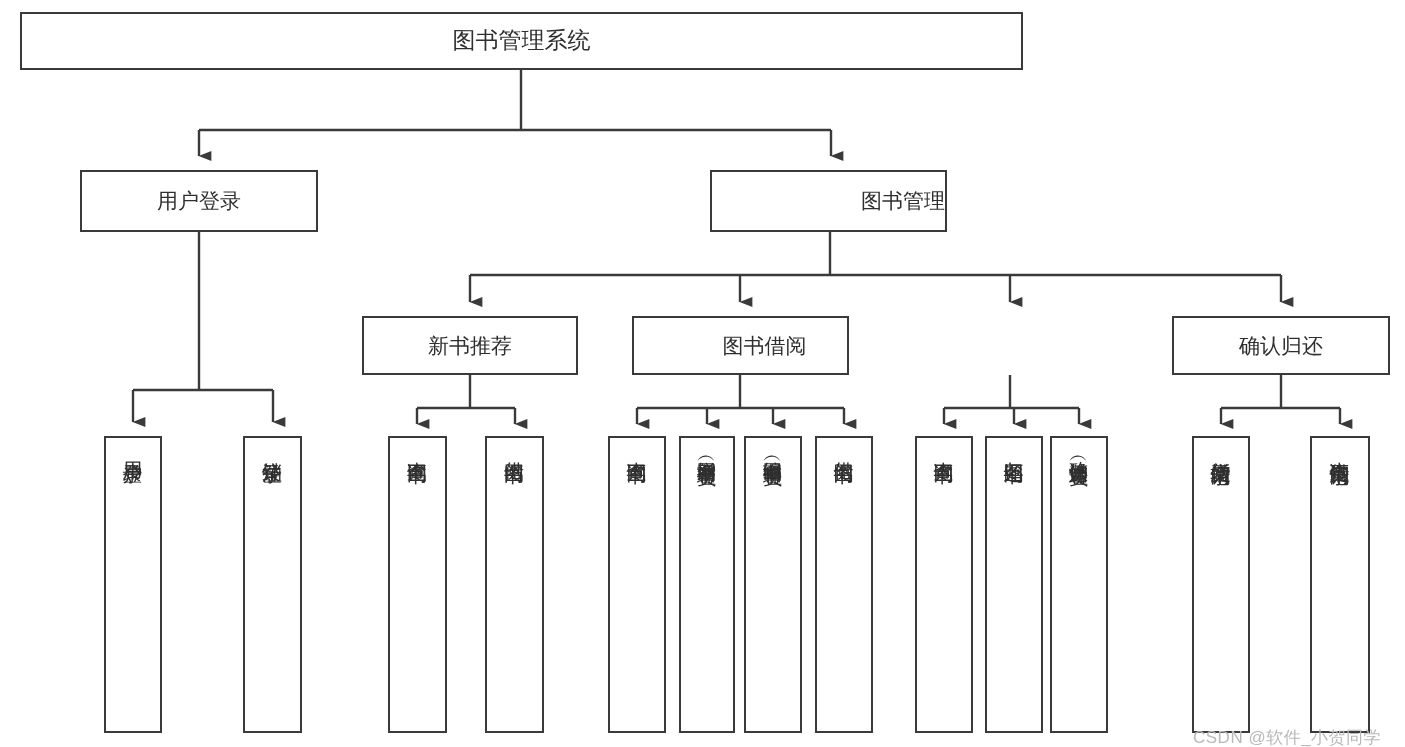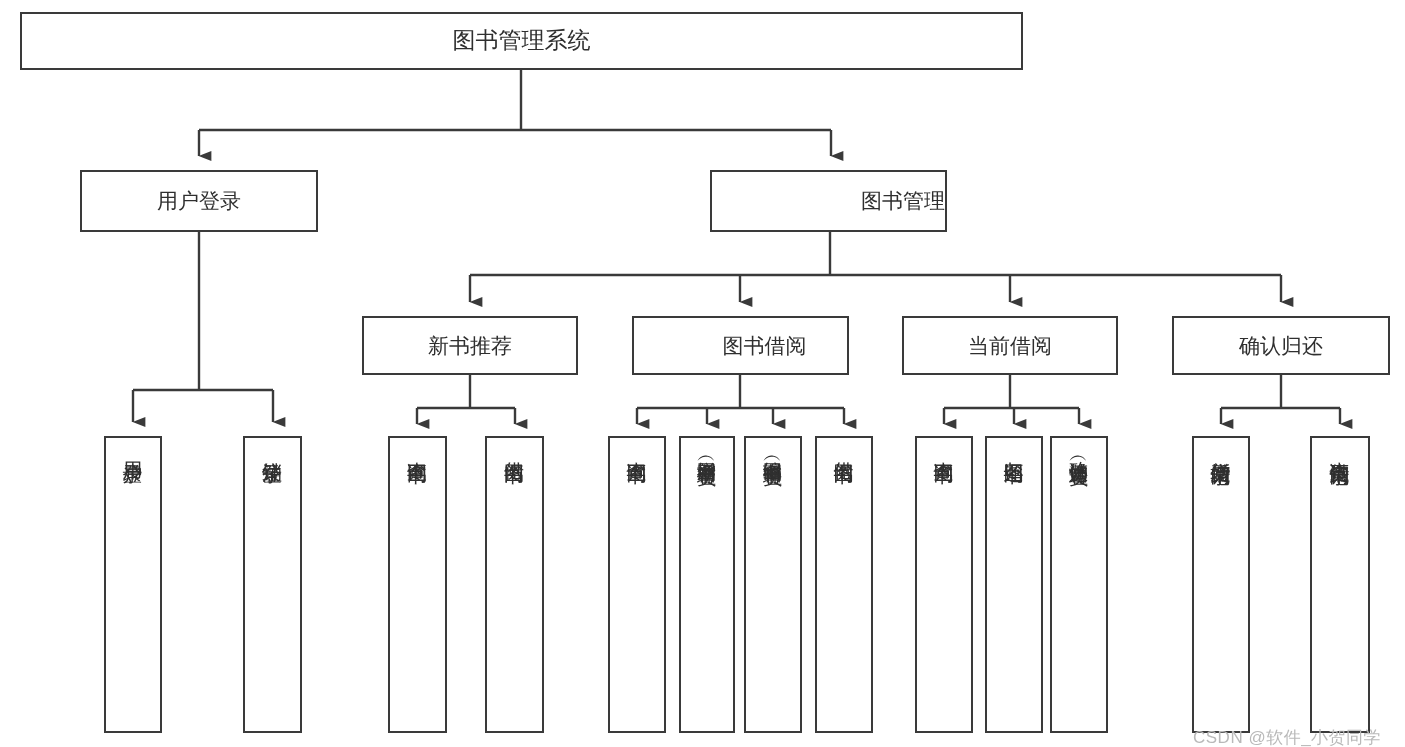--- a/index.html
+++ b/index.html
@@ -145,23 +145,20 @@
   <div class="node level-1" id="n-l1-1" style="left: 710px; top: 170px; width: 237px; height: 62px; justify-content: flex-end;">
     <span class="label">图书管理</span>
   </div>
 
   <div class="node level-2" id="n-l2-0" style="left: 362px; top: 316px; width: 216px; height: 59px;">
     <span class="label">新书推荐</span>
   </div>
   <div class="node level-2" id="n-l2-1" style="left: 632px; top: 316px; width: 217px; height: 59px; padding-left: 48px;">
     <span class="label">图书借阅</span>
   </div>
-  <div class="node level-2" id="n-l2-2" style="left: 902px; top: 316px; width: 216px; height: 59px;">
-    <span class="label">当前借阅</span>
-  </div>
   <div class="node level-2" id="n-l2-3" style="left: 1172px; top: 316px; width: 218px; height: 59px;">
     <span class="label">确认归还</span>
   </div>
 
   <div class="node leaf" id="n-lf-0" style="left: 104px; top: 436px; width: 58px; height: 297px;">
     <span class="label">用户登录</span>
   </div>
   <div class="node leaf" id="n-lf-1" style="left: 243px; top: 436px; width: 59px; height: 297px;">
     <span class="label">注销登录</span>
   </div>

